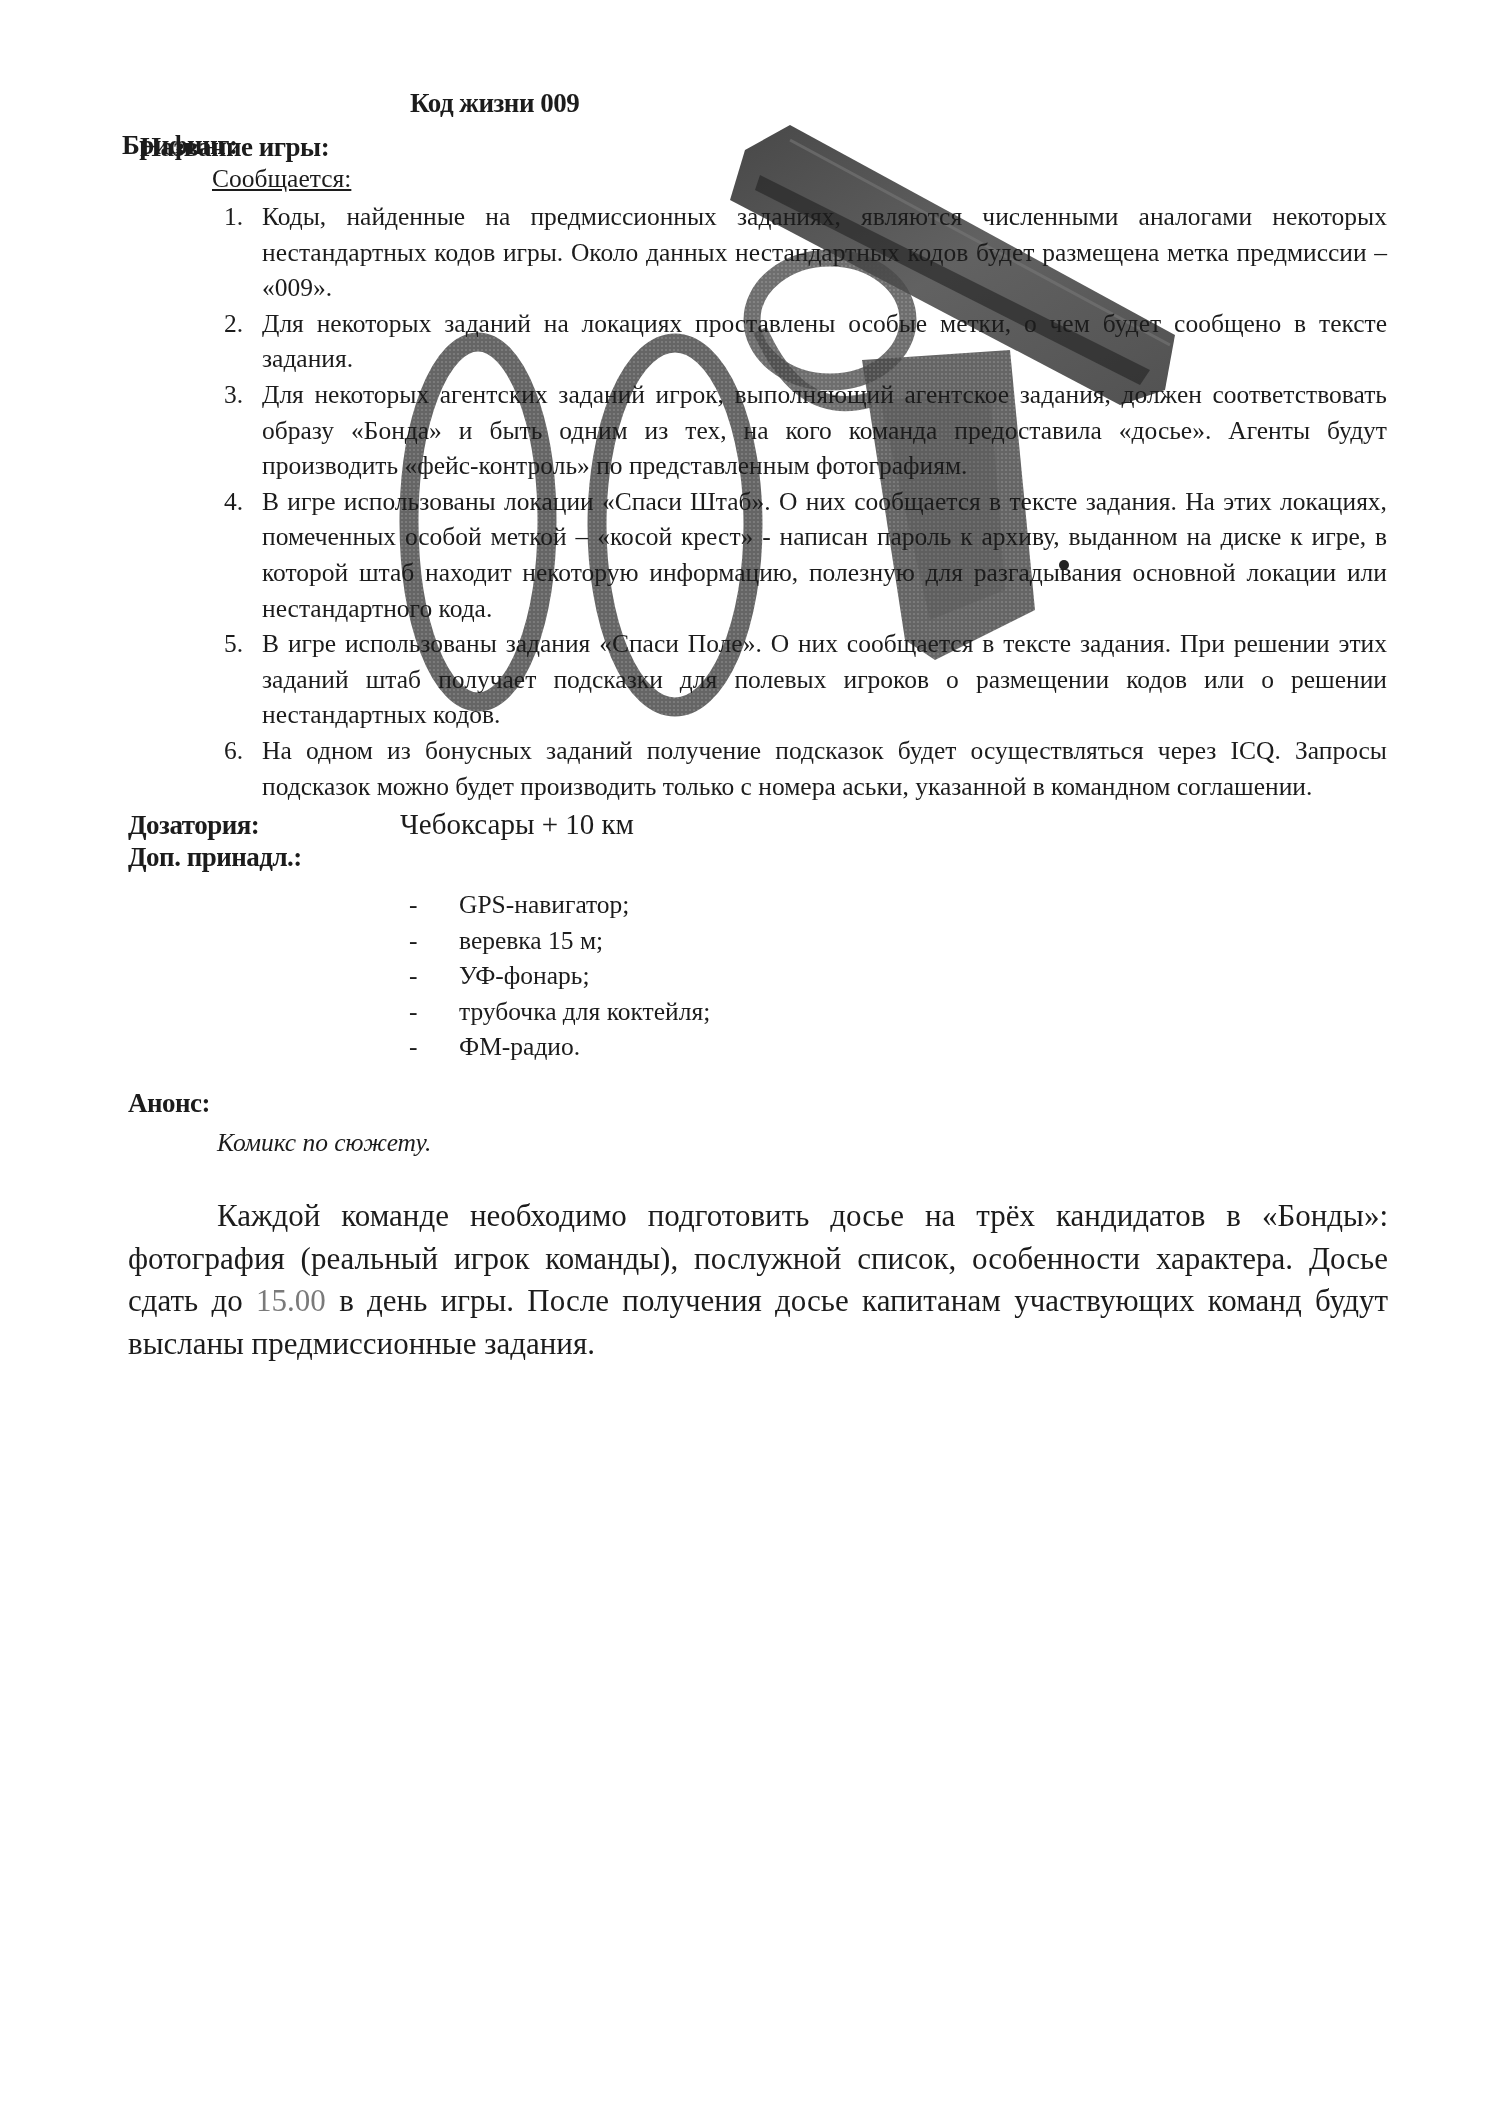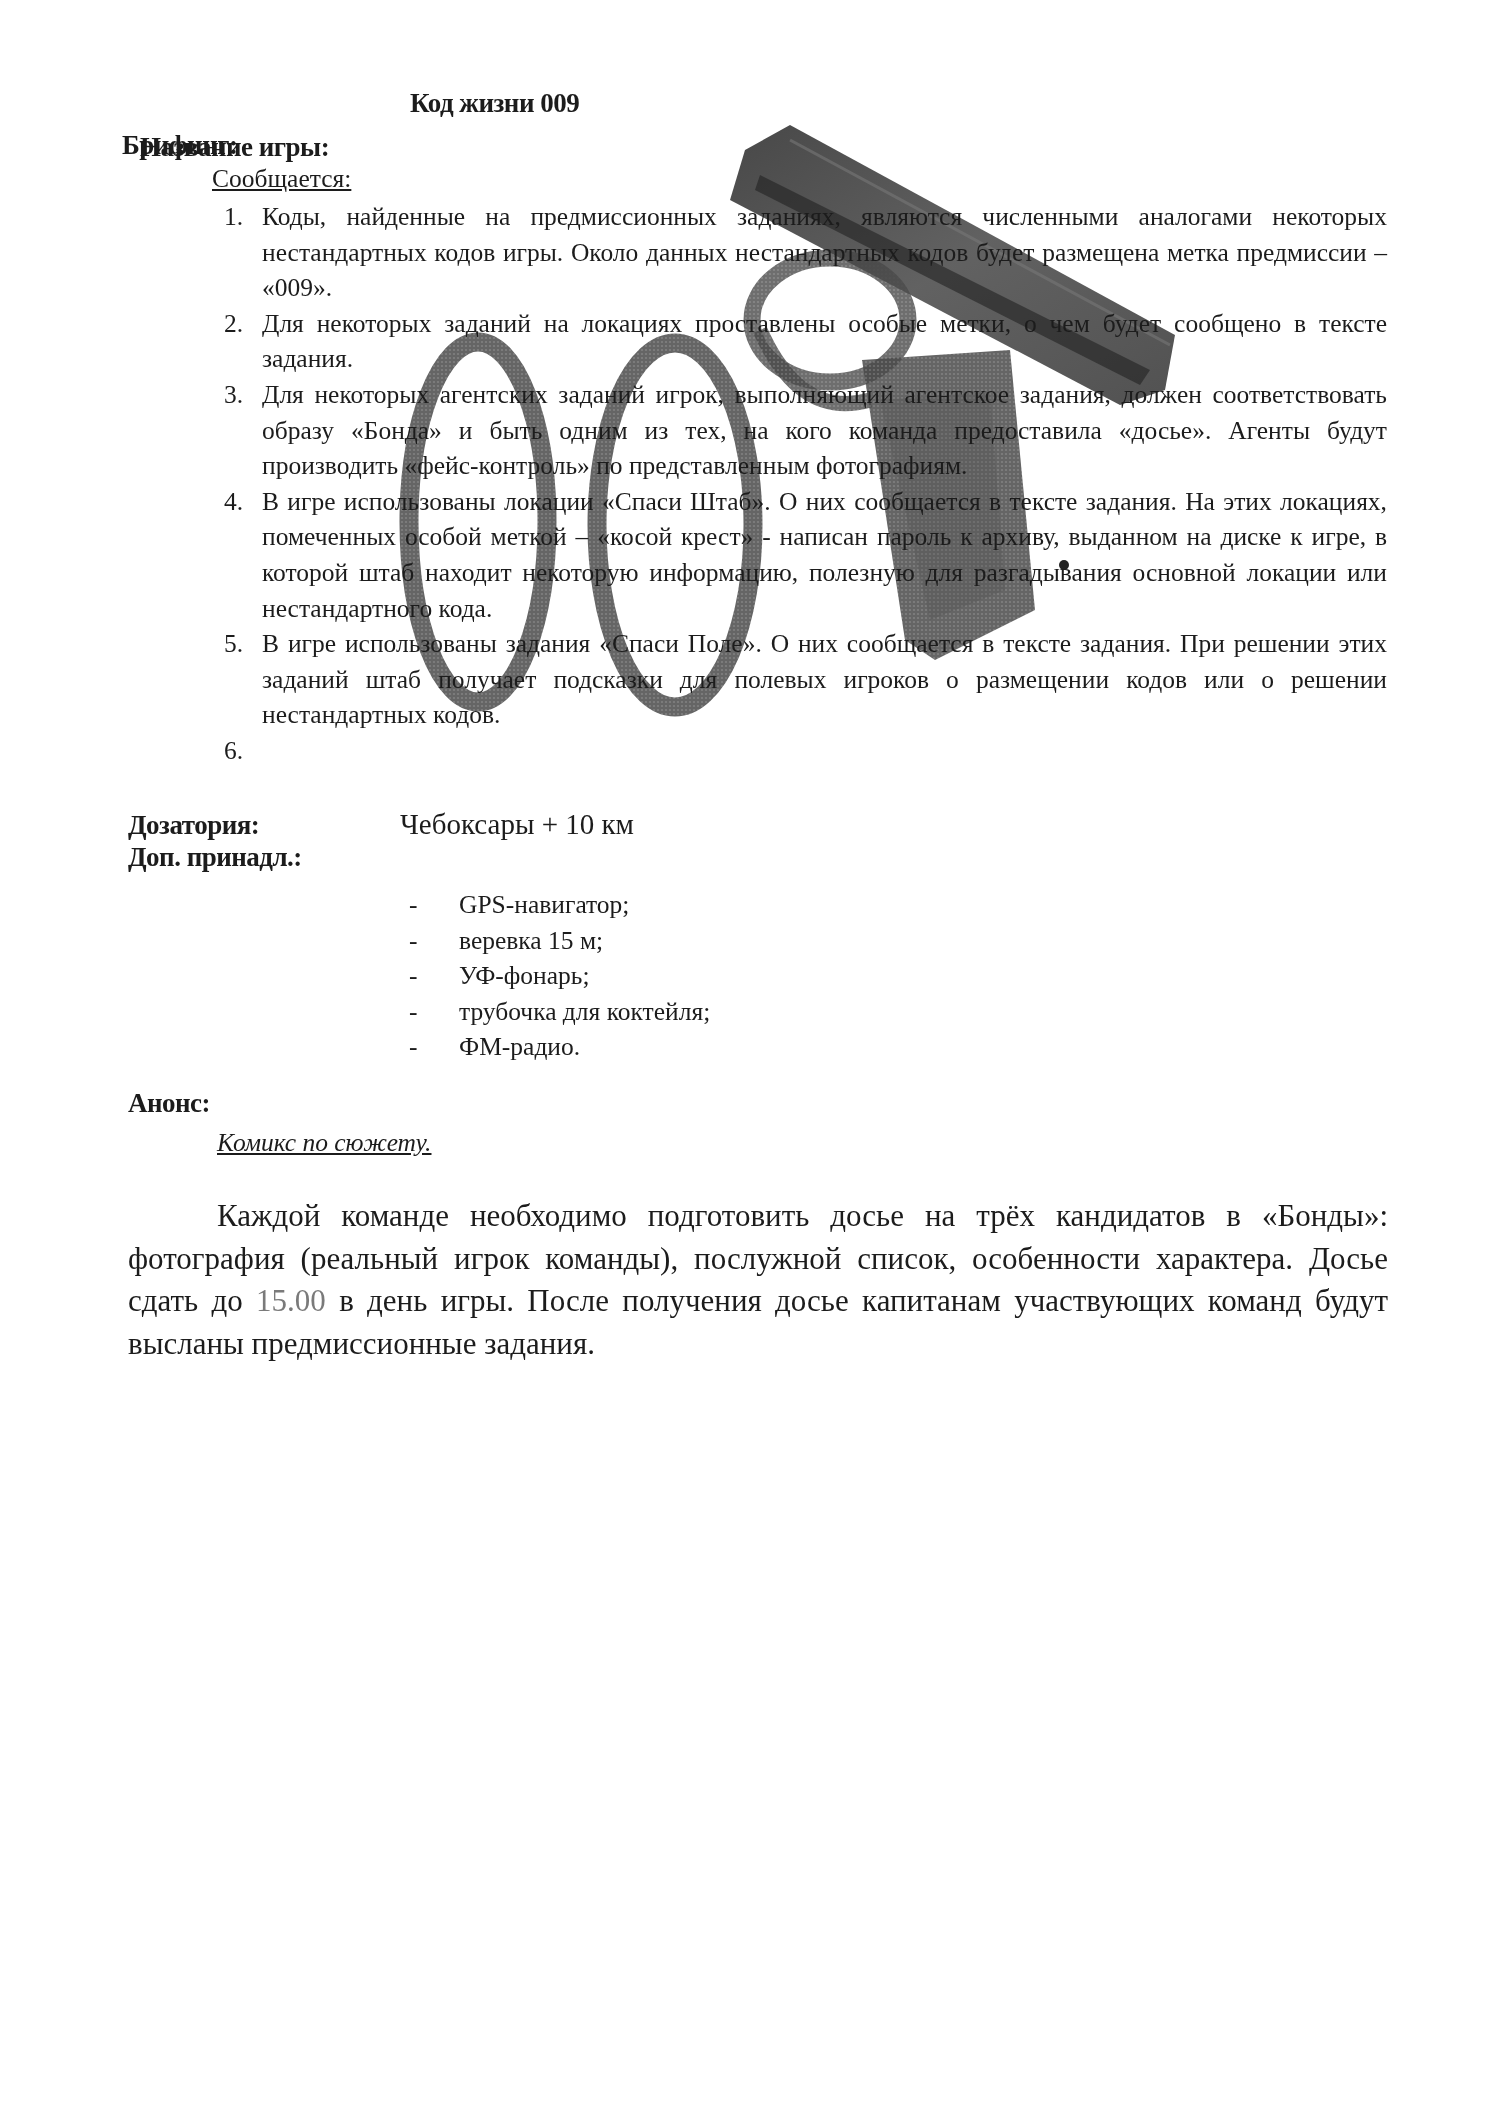--- a/index.html
+++ b/index.html
@@ -75,30 +75,31 @@
   <li class="brief-item">
     <span class="brief-num">4.</span>
     <span>В игре использованы локации «Спаси Штаб». О них сообщается в тексте задания. На этих локациях, помеченных особой меткой – «косой крест» - написан пароль к архиву, выданном на диске к игре, в которой штаб находит некоторую информацию, полезную для разгадывания основной локации или нестандартного кода.</span>
   </li>
   <li class="brief-item">
     <span class="brief-num">5.</span>
     <span>В игре использованы задания «Спаси Поле». О них сообщается в тексте задания. При решении этих заданий штаб получает подсказки для полевых игроков о размещении кодов или о решении нестандартных кодов.</span>
   </li>
   <li class="brief-item">
     <span class="brief-num">6.</span>
+    <span>На одном из бонусных заданий получение подсказок будет осуществляться через ICQ. Запросы подсказок можно будет производить только с номера аськи, указанной в командном соглашении.</span>
   </li>
 </ol>
 
 <div class="abs label-bold" style="left:128px; top:810px;">Дозатория:</div>
 <div class="abs" style="left:400px; top:808px; font-size:29px;">Чебоксары + 10 км</div>
 
 <div class="abs label-bold" style="left:128px; top:842px;">Доп. принадл.:</div>
 <ul class="equip-list">
   <li class="equip-item"><span class="dash">-</span><span>GPS-навигатор;</span></li>
   <li class="equip-item"><span class="dash">-</span><span>веревка 15 м;</span></li>
   <li class="equip-item"><span class="dash">-</span><span>УФ-фонарь;</span></li>
   <li class="equip-item"><span class="dash">-</span><span>трубочка для коктейля;</span></li>
   <li class="equip-item"><span class="dash">-</span><span>ФМ-радио.</span></li>
 </ul>
 
 <div class="abs label-bold" style="left:128px; top:1088px;font-family:Liberation Serif, serif;">Анонс:</div>
-<div class="abs body-text italic" style="left:217px; top:1128px;text-decoration:underline;">Комикс по сюжету.</div>
+<div class="abs body-text italic" style="left:217px; top:1128px;">Комикс по сюжету.</div>
 <div class="announce-para"><span>Каждой команде необходимо подготовить досье на трёх кандидатов в «Бонды»: фотография (реальный игрок команды), послужной список, особенности характера. Досье сдать до </span><span class="faint">15.00</span><span> в день игры. После получения досье капитанам участвующих команд будут высланы предмиссионные задания.</span></div>
 
 </body></html>

